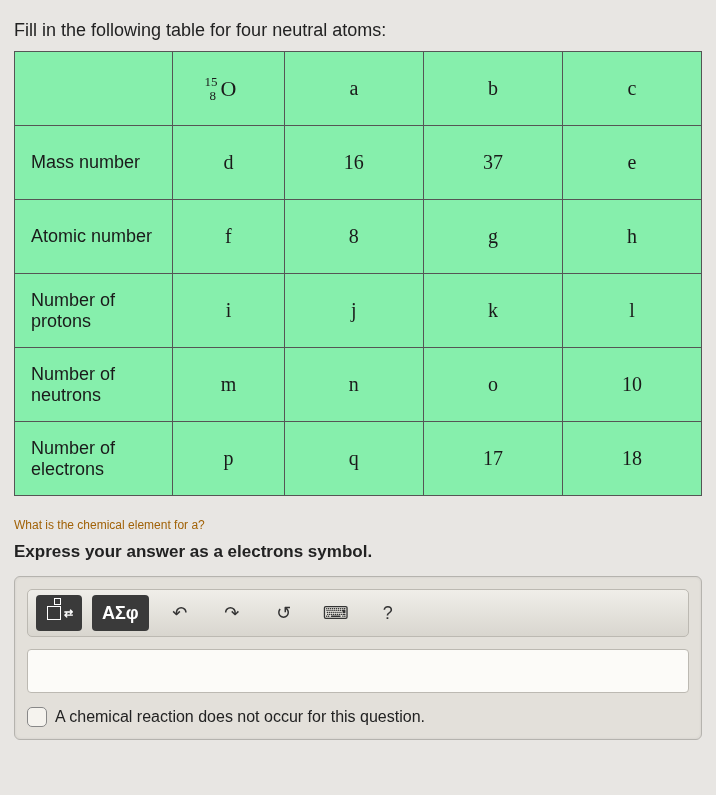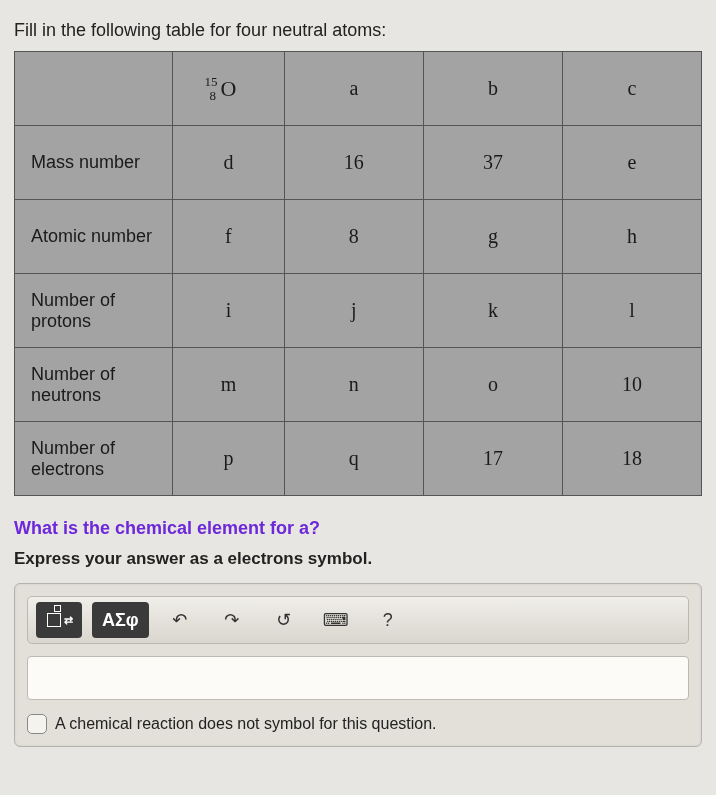--- a/index.html
+++ b/index.html
@@ -13,21 +13,21 @@
     }
     .prompt {
       font-size: 18px;
       margin-bottom: 10px;
       color: #222;
       margin-top: 8px;
     }
     table {
       border-collapse: collapse;
       width: 100%;
-      background: #a3a3a3;
+      background: #86efac;
     }
     td, th {
       border: 1px solid #555;
       text-align: center;
       vertical-align: middle;
       font-size: 20px;
       font-family: Georgia, 'Times New Roman', serif;
       height: 74px;
       color: #1a1a1a;
     }
@@ -38,23 +38,22 @@
       font-size: 18px;
       width: 158px;
     }
     td.hcell { height: 74px; }
     .isotope { font-family: Georgia, serif; font-size: 22px; display:inline-block; position:relative; }
     .isotope .sup { position:absolute; font-size:13px; left:-16px; top:-2px; }
     .isotope .sub { position:absolute; font-size:13px; left:-11px; top:12px; }
 
     .question {
       margin-top: 22px;
-      font-size: 18px;
-      color: #6d28d9;
-      font-weight: bold;
+      font-size: 12px;
+      color: #a16207;
     }
     .instruct {
       margin-top: 10px;
       font-size: 17px;
       font-weight: bold;
       color: #222;
     }
     .answer-box {
       margin-top: 14px;
       border: 1px solid #b5b3ae;
@@ -205,15 +204,15 @@
     <div class="tb-btn tb-plain">
       <span>⌨</span>
     </div>
     <div class="tb-btn tb-plain">
       <span>?</span>
     </div>
   </div>
   <div class="input-row"></div>
   <div class="checkbox-row">
     <span class="cb"></span>
-    <span>A chemical reaction does not symbol for this question.</span>
+    <span>A chemical reaction does not occur for this question.</span>
   </div>
 </div>
 
 </body></html>

